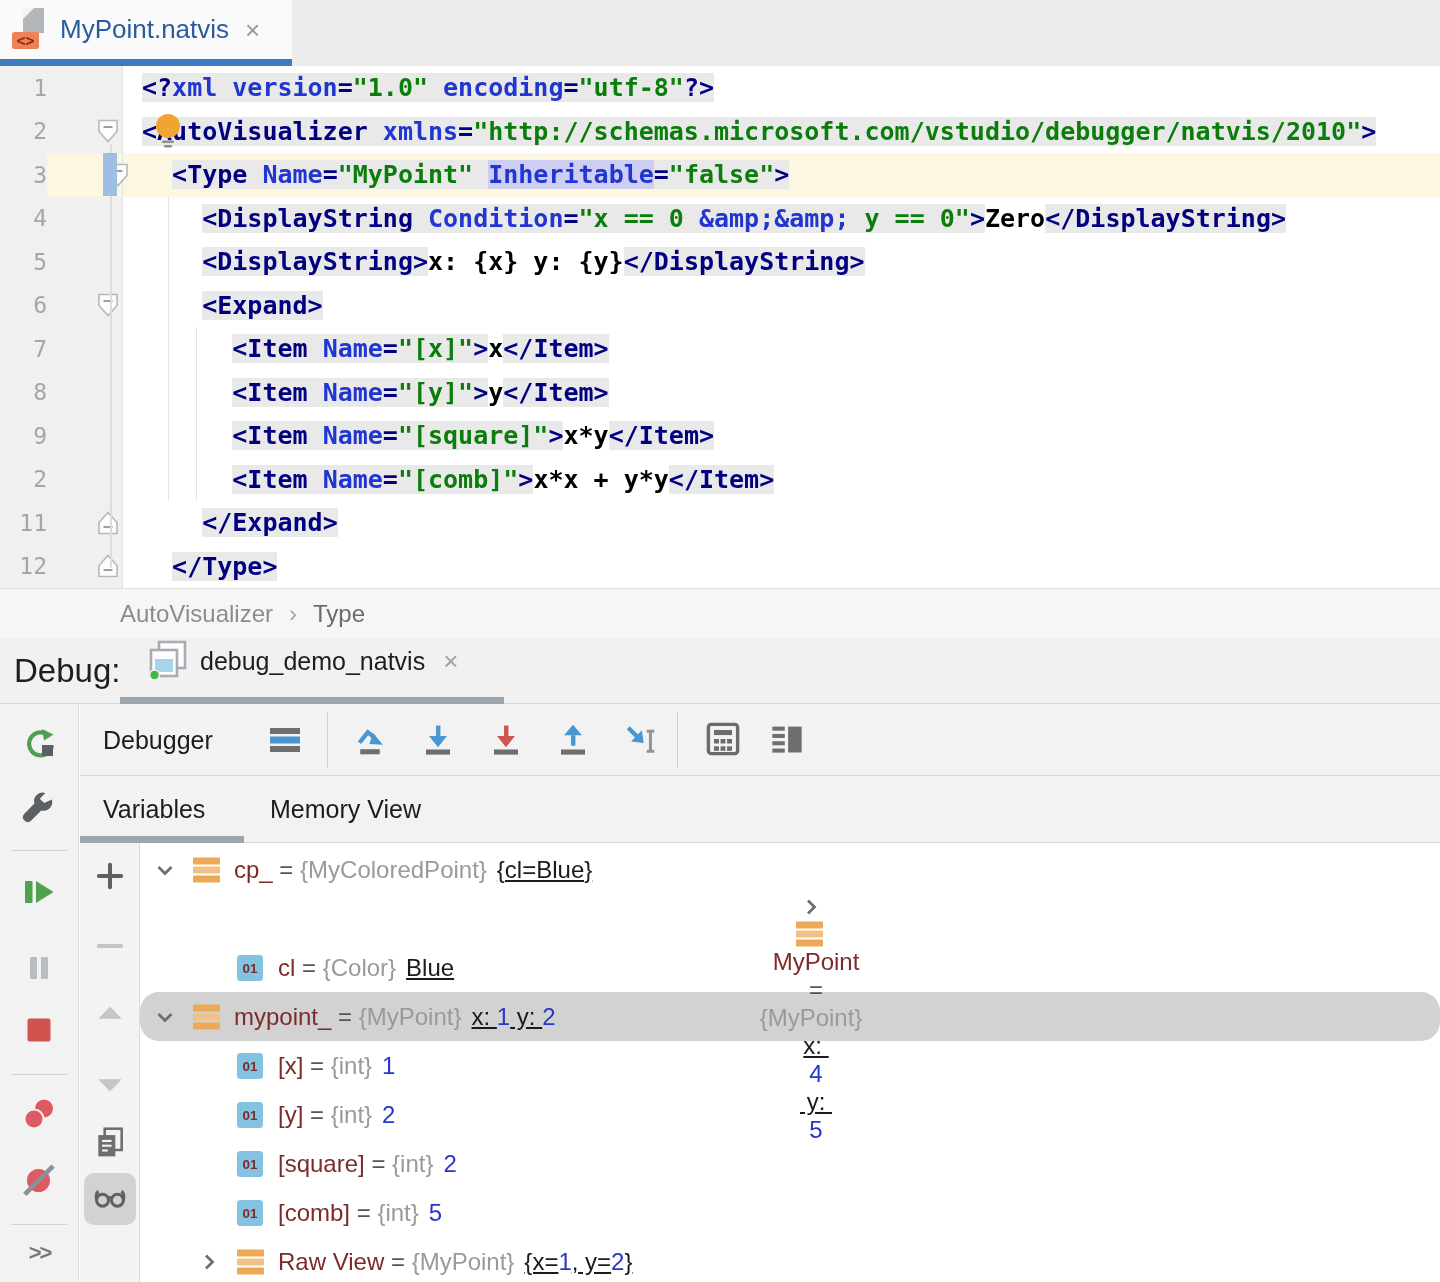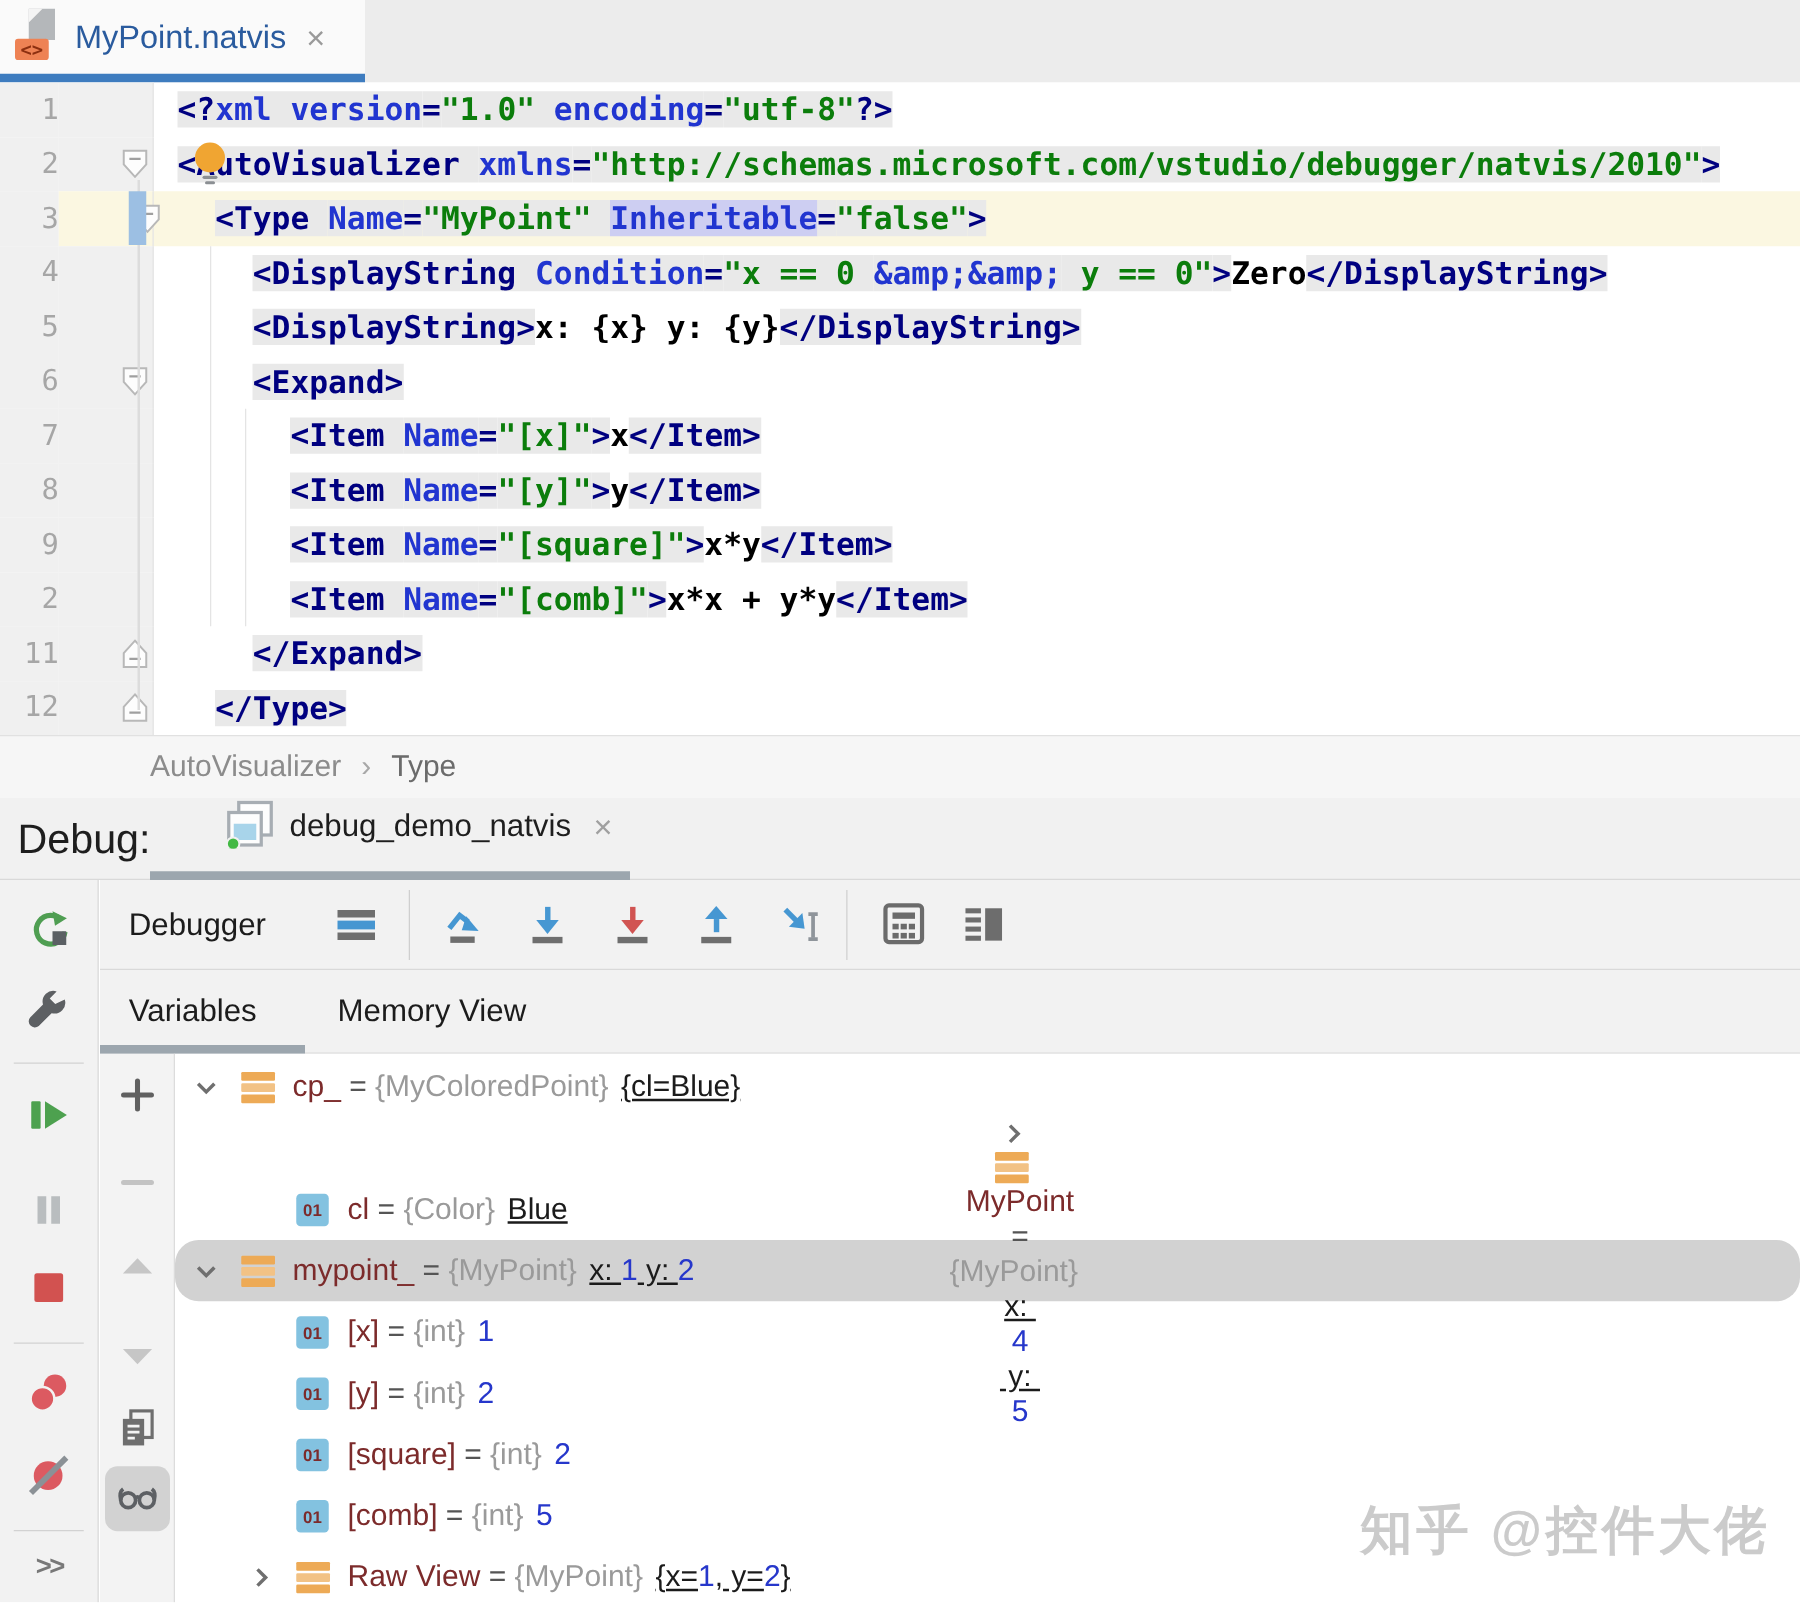--- a/index.html
+++ b/index.html
@@ -41,21 +41,21 @@
   
   #breadcrumb { position:absolute; left:0; top:588px; width:1440px; height:50px; background:#f6f6f6;
                 border-top:1px solid #e1e1e1; display:flex; align-items:center; padding-left:120px; gap:16px; font-size:24px; }
   .bc-item0 { color:#8c8c8c; } .bc-sep { color:#a8a8a8; } .bc-item1 { color:#6b6b6b; }
 
   
   #dheader { position:absolute; left:0; top:638px; width:1440px; height:66px; background:#f1f1f1;
              border-bottom:1px solid #d9d9d9; }
   #debug-label { position:absolute; left:14px; top:0; height:66px; display:flex; align-items:center; font-size:33px; color:#1e1e1e; }
   .dtab { position:absolute; left:120px; top:0; height:66px; width:384px; display:flex; align-items:center; gap:12px;
-          padding:0 14px 13px 28px; border-bottom:7px solid #9ca6ae;justify-content:flex-end; }
+          padding:0 14px 13px 28px; border-bottom:7px solid #9ca6ae; }
   .dtab-label { font-size:25px; color:#1e1e1e; white-space:nowrap; }
   .dtab-close { color:#a0a0a0; font-size:26px; line-height:1; margin-left:6px; }
 
   
   #session { position:absolute; left:0; top:704px; width:79px; height:578px; background:#f2f2f2;
              border-right:1px solid #d9d9d9; }
   .sicon { position:absolute; left:50%; transform:translateX(-50%); width:36px; height:36px; }
   .shr { position:absolute; left:11px; width:56px; height:1px; background:#d2d2d2; }
   #more-btn { position:absolute; left:0; width:79px; text-align:center; color:#787878; font-size:22px;
               font-weight:bold; letter-spacing:-2px; }
@@ -464,15 +464,14 @@
           </svg></span><span class="vname">[comb]</span><span class="veq"> = </span><span class="vtype">{int}</span><span class="vp-num">5</span></div>
       <div class="vrow" style="padding-left: 52px;"><span class="vchev"><svg width="26" height="26" viewBox="0 0 26 26">
             <polyline points="10,6.5 16.5,13 10,19.5" fill="none" stroke="#6f6f6f" stroke-width="2.8"></polyline>
           </svg></span><span class="vicon"><svg width="29" height="28" viewBox="0 0 29 28">
             <rect x="1" y="1.5" width="27" height="7" rx="1" fill="#edaa56"></rect>
             <rect x="1" y="10.5" width="27" height="7" rx="1" fill="#f2c285"></rect>
             <rect x="1" y="19.5" width="27" height="7" rx="1" fill="#edaa56"></rect>
           </svg></span><span class="vname">Raw View</span><span class="veq"> = </span><span class="vtype">{MyPoint}</span><span class="vp-plain">{x=</span><span class="vp-num">1</span><span class="vp-plain">, y=</span><span class="vp-num">2</span><span class="vp-plain">}</span></div>
     </div>
 
-  <div id="watermark">知乎 @控件大佬</div>
 
 </div>
 
 </body></html>

